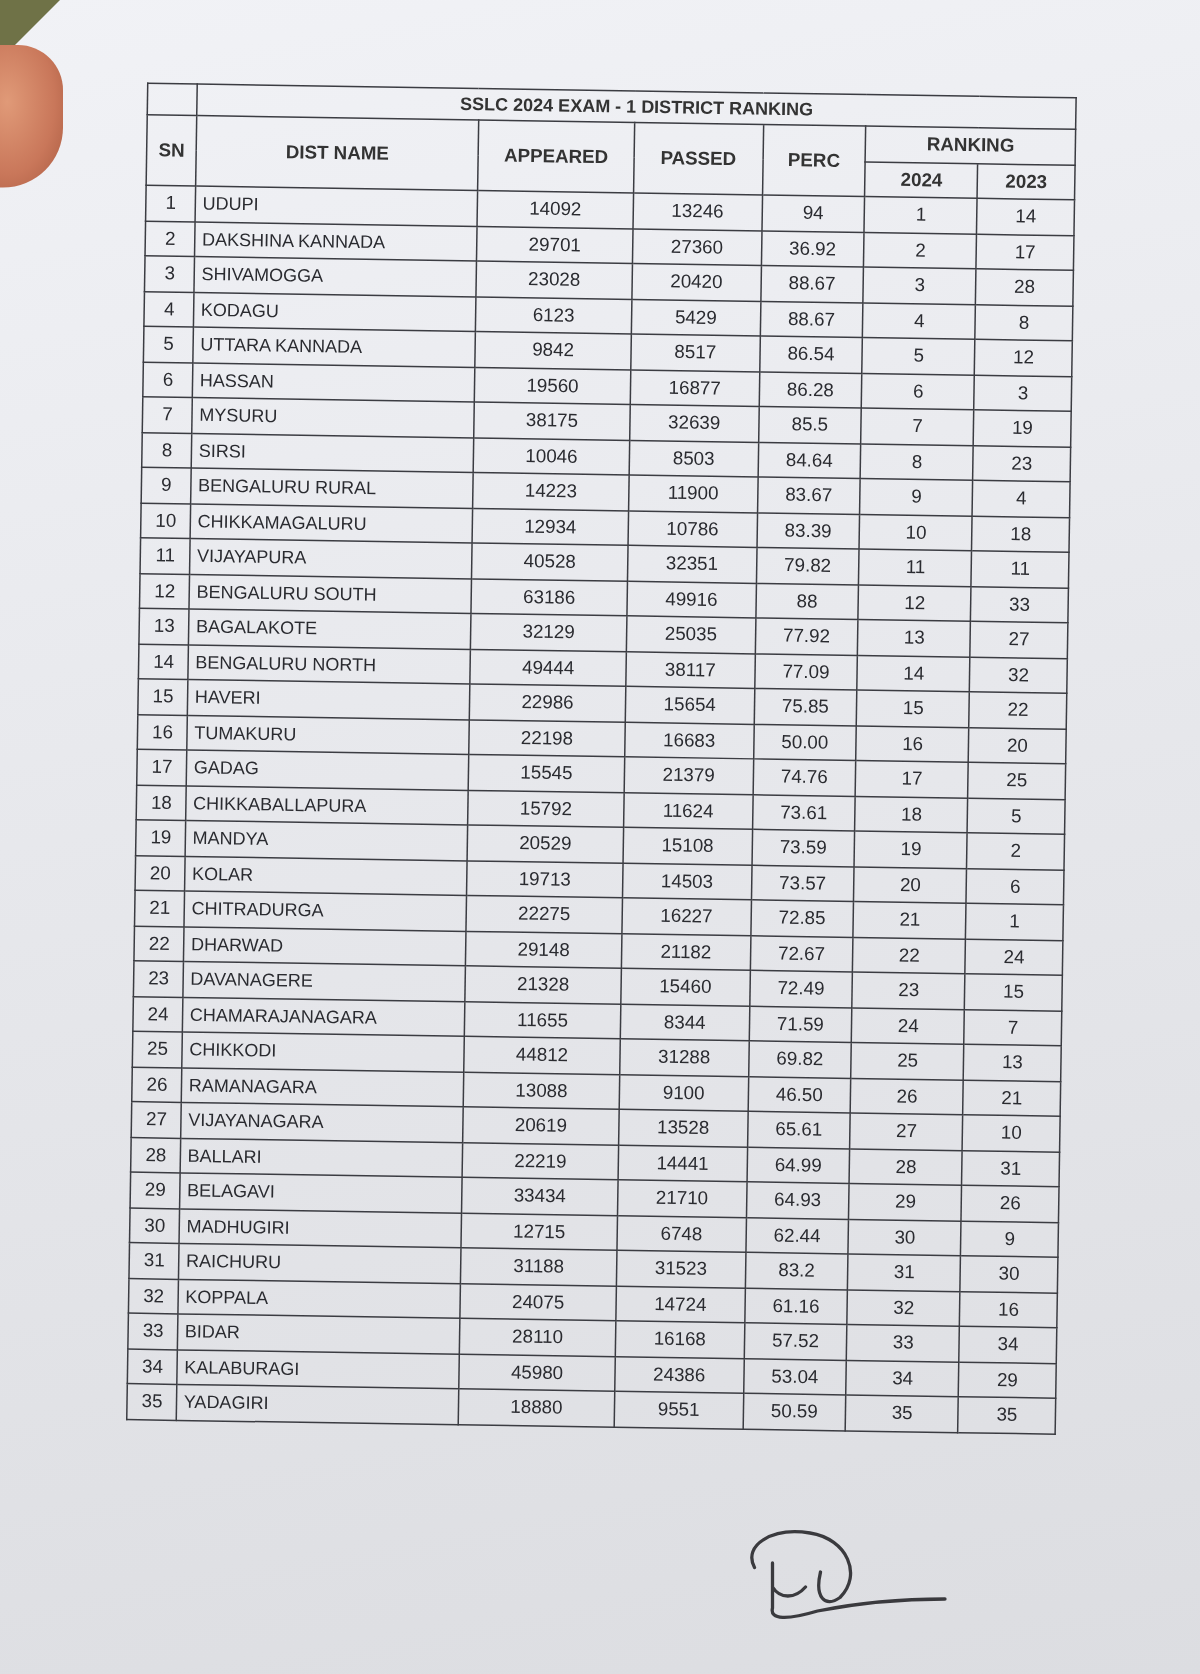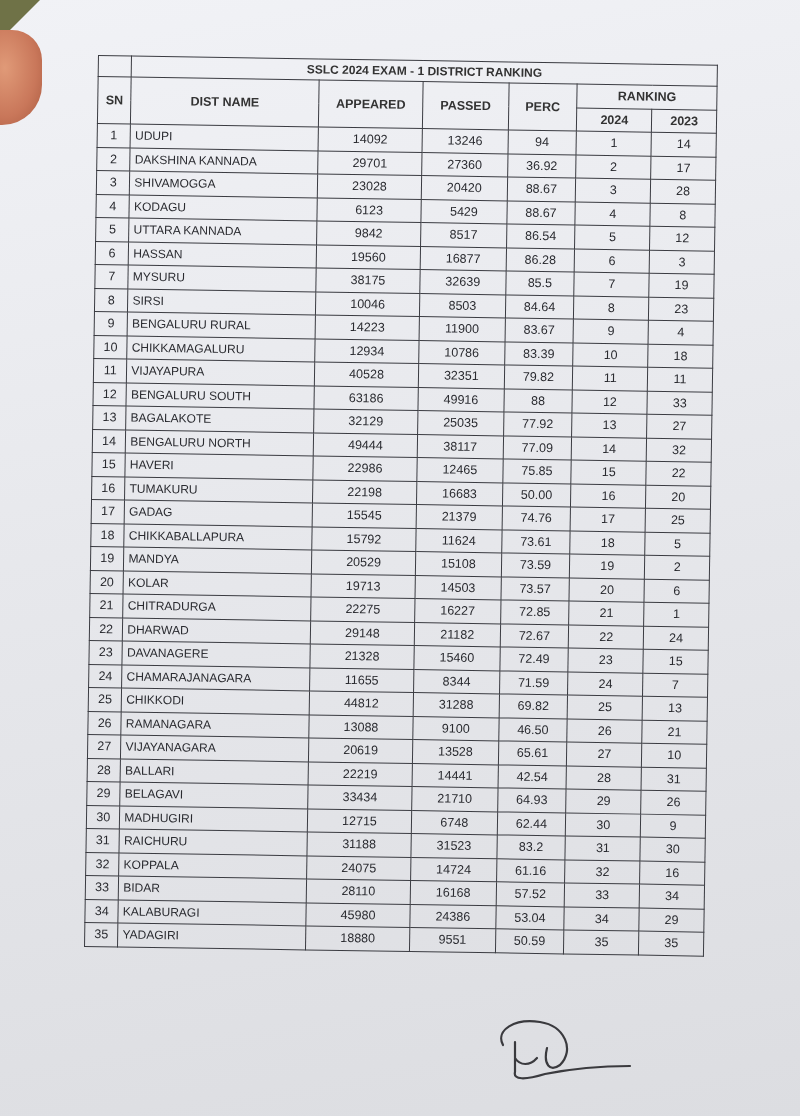--- a/index.html
+++ b/index.html
@@ -205,21 +205,21 @@
           <td>49444</td>
           <td>38117</td>
           <td>77.09</td>
           <td>14</td>
           <td>32</td>
         </tr>
         <tr>
           <td>15</td>
           <td class="name">HAVERI</td>
           <td>22986</td>
-          <td>12465</td>
+          <td>15654</td>
           <td>75.85</td>
           <td>15</td>
           <td>22</td>
         </tr>
         <tr>
           <td>16</td>
           <td class="name">TUMAKURU</td>
           <td>22198</td>
           <td>16683</td>
           <td>50.00</td>
@@ -323,21 +323,21 @@
           <td>13528</td>
           <td>65.61</td>
           <td>27</td>
           <td>10</td>
         </tr>
         <tr>
           <td>28</td>
           <td class="name">BALLARI</td>
           <td>22219</td>
           <td>14441</td>
-          <td>42.54</td>
+          <td>64.99</td>
           <td>28</td>
           <td>31</td>
         </tr>
         <tr>
           <td>29</td>
           <td class="name">BELAGAVI</td>
           <td>33434</td>
           <td>21710</td>
           <td>64.93</td>
           <td>29</td>

